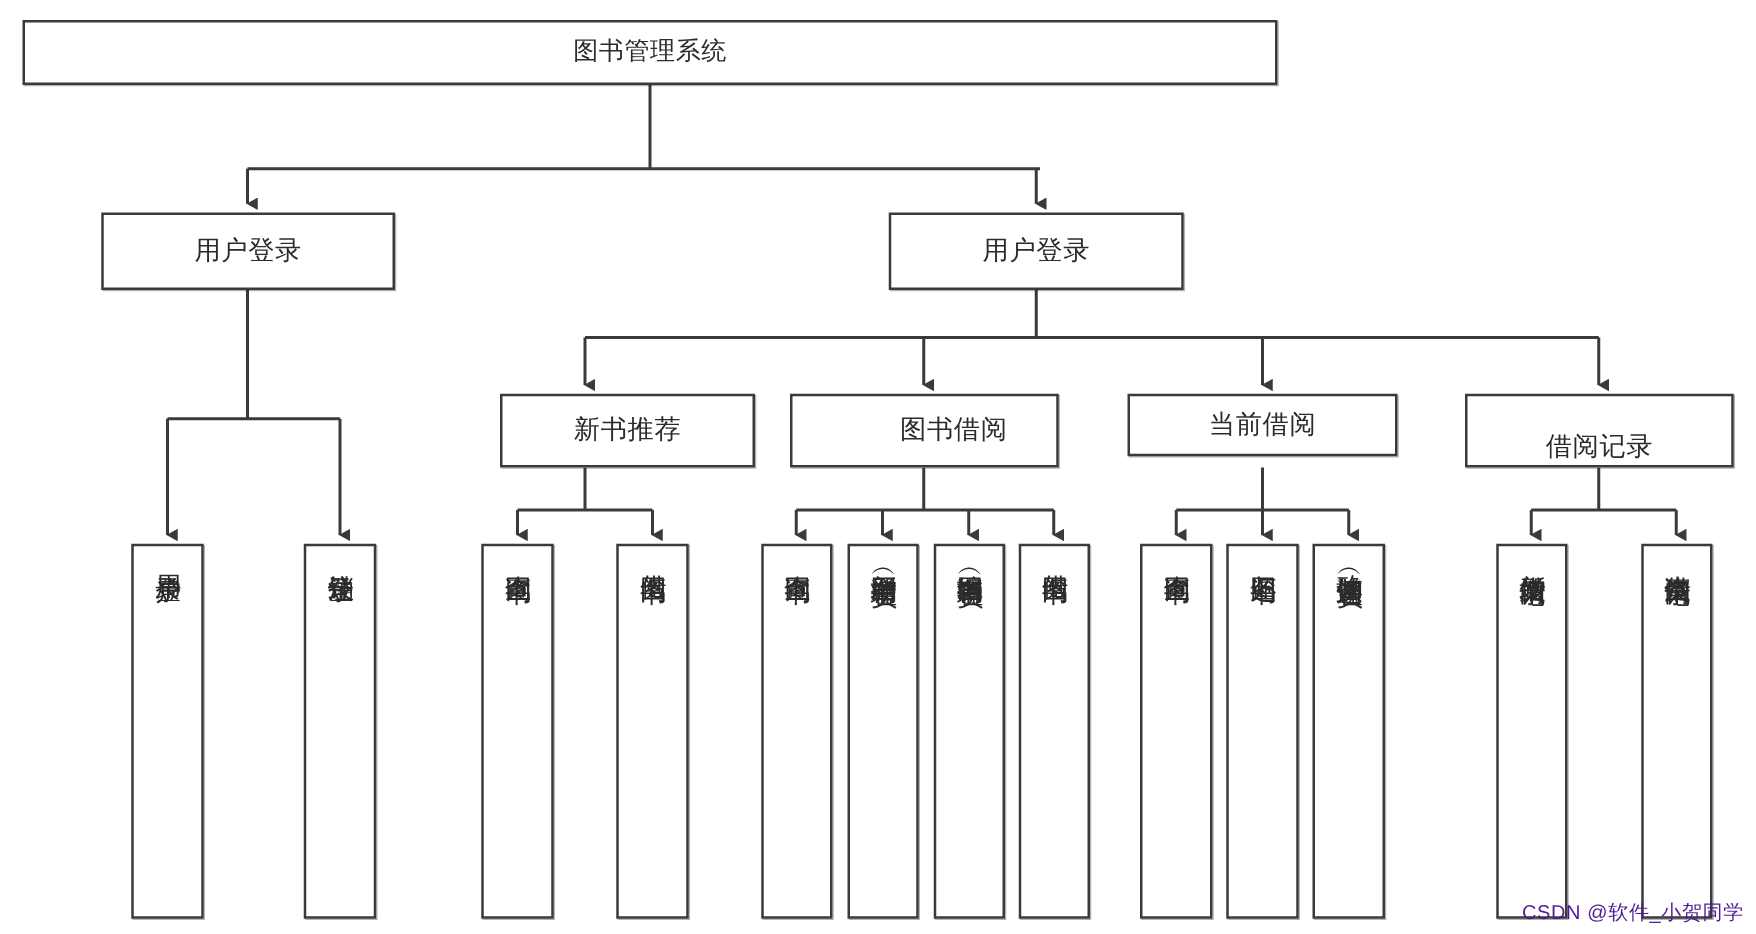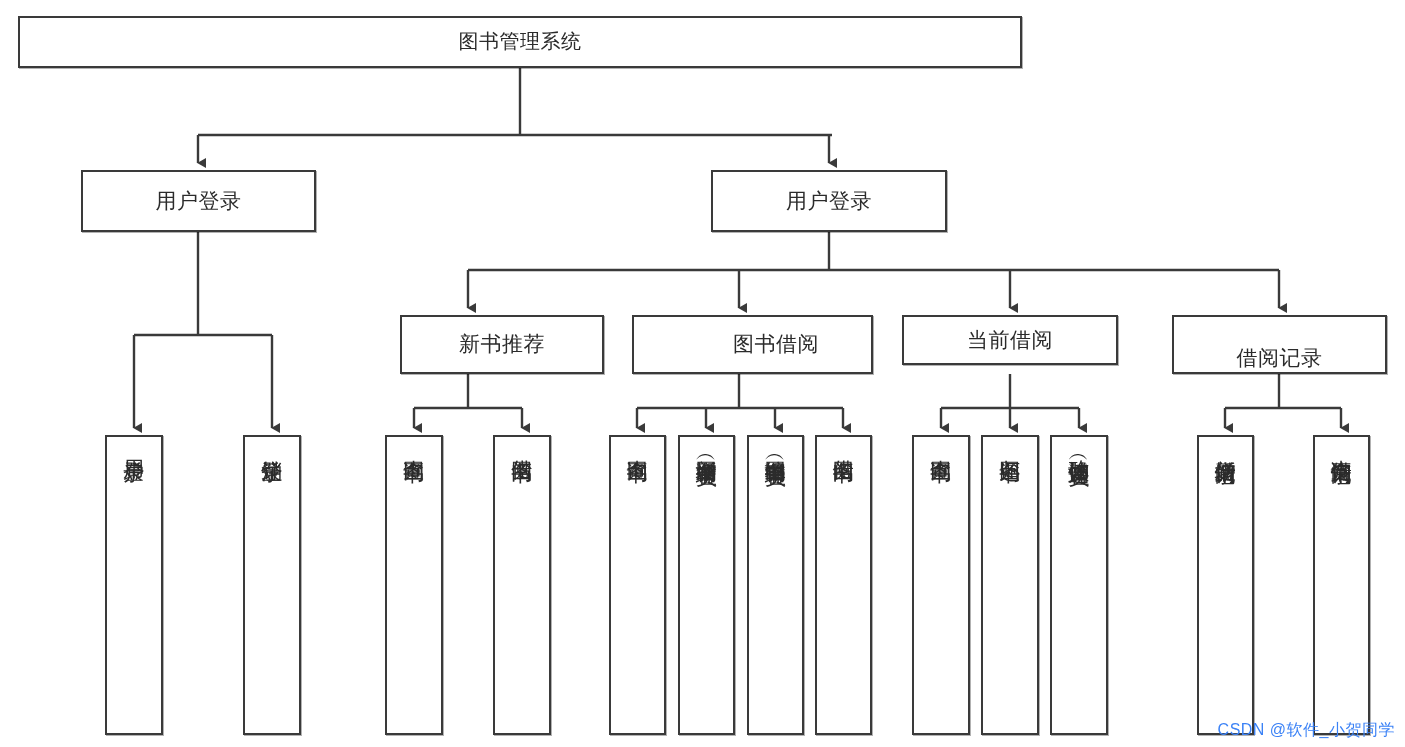--- a/index.html
+++ b/index.html
@@ -62,21 +62,21 @@
     font-size: 21px;
     line-height: 1.30;
     letter-spacing: 1px;
     max-height: 288px;
   }
   .watermark {
     position: absolute;
     right: 10px;
     bottom: 6px;
     font-size: 16px;
-    color: #3b82f6;
+    color: #4c1d95;
     z-index: 5;
     white-space: nowrap;
     letter-spacing: 0.5px;
   }
 </style>
 </head>
 <body>
 
 <div id="canvas">
 
@@ -139,21 +139,21 @@
   </div>
 
   <div class="node horiz" style="left:711px; top:170px; width:236px; height:62px;">
     <span class="label">用户登录</span>
   </div>
 
   <div class="node horiz" style="left:360px; top:315px; width:204px; height:59px;margin-left:40px;">
     <span class="label">新书推荐</span>
   </div>
 
-  <div class="node horiz" style="left:632px; top:315px; width:241px; height:59px;padding-left:47px;">
+  <div class="node horiz" style="left:632px; top:315px; width:215px; height:59px;padding-left:47px;">
     <span class="label">图书借阅</span>
   </div>
 
   <div class="node horiz" style="left:902px; top:315px; width:216px; height:50px;justify-content:center;">
     <span class="label">当前借阅</span>
   </div>
 
   <div class="node horiz" style="left:1172px; top:315px; width:215px; height:59px;align-items:flex-end;">
     <span class="label">借阅记录</span>
   </div>

